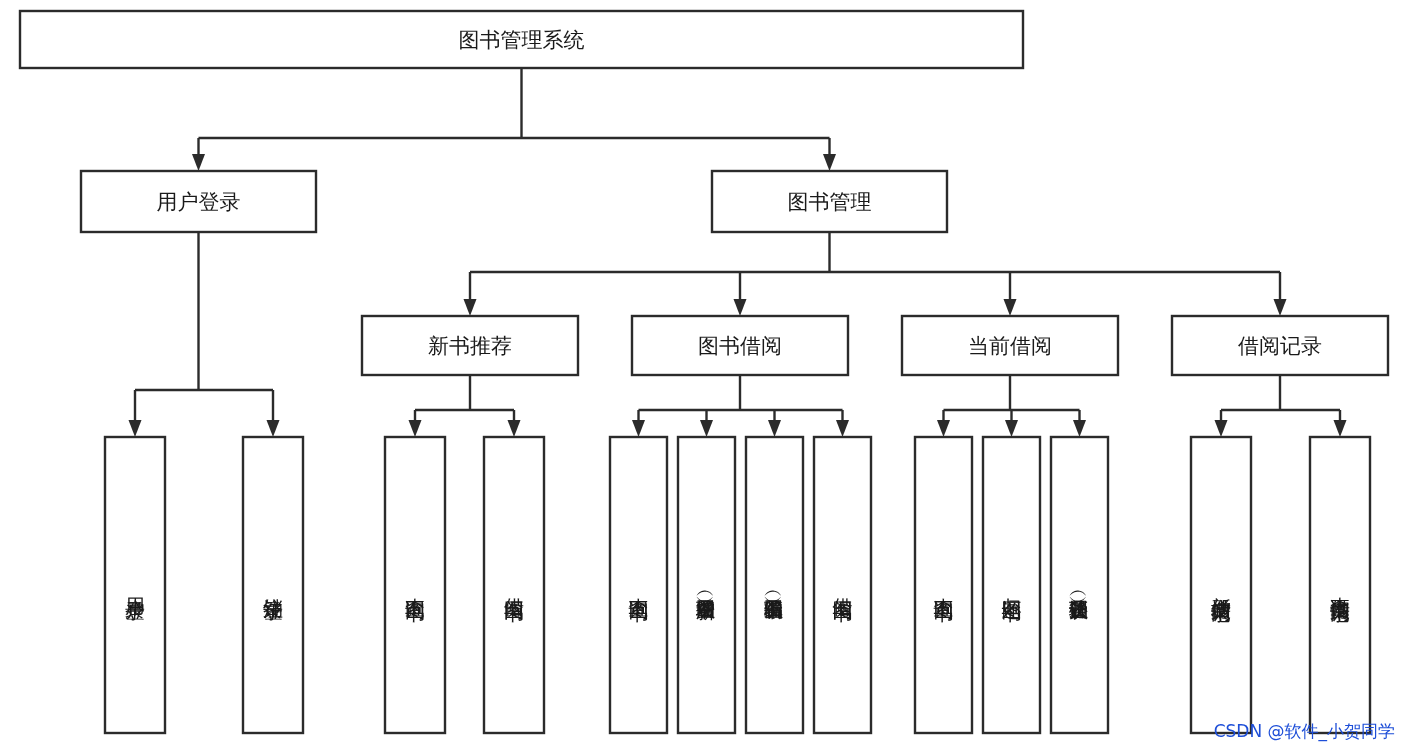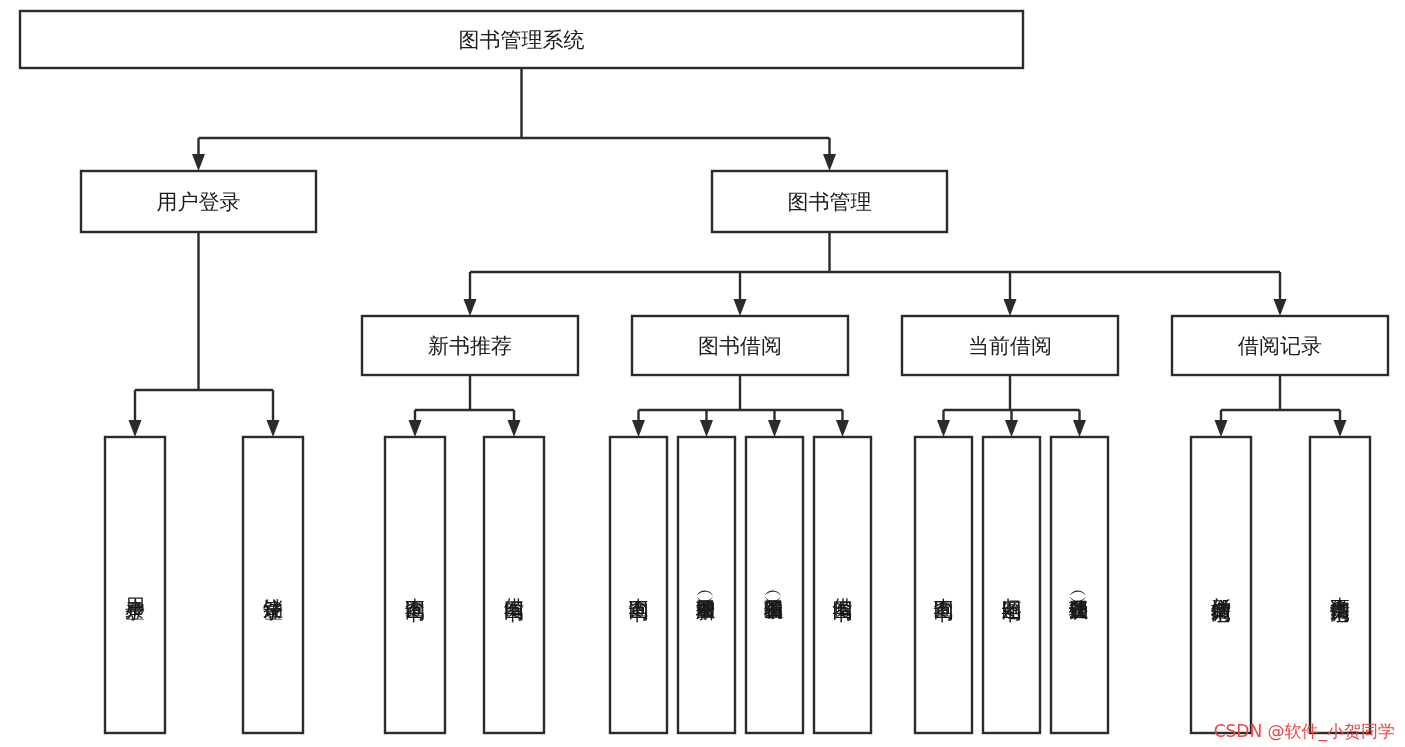--- a/index.html
+++ b/index.html
@@ -66,21 +66,21 @@
     color: #1a1a1a;
     white-space: nowrap;
     text-align: center;
   }
   .watermark {
     position: absolute;
     right: 10px;
     bottom: 4px;
     font-family: "DejaVu Sans", "Liberation Sans", sans-serif;
     font-size: 17px;
-    color: #ef4444;
+    color: #1d4ed8;
     white-space: nowrap;
     pointer-events: none;
   }
 </style>
 </head>
 <body>
 
 <div id="diagram-root">
 
   <svg id="diagram-svg" viewBox="0 0 1405 747" xmlns="http://www.w3.org/2000/svg">

